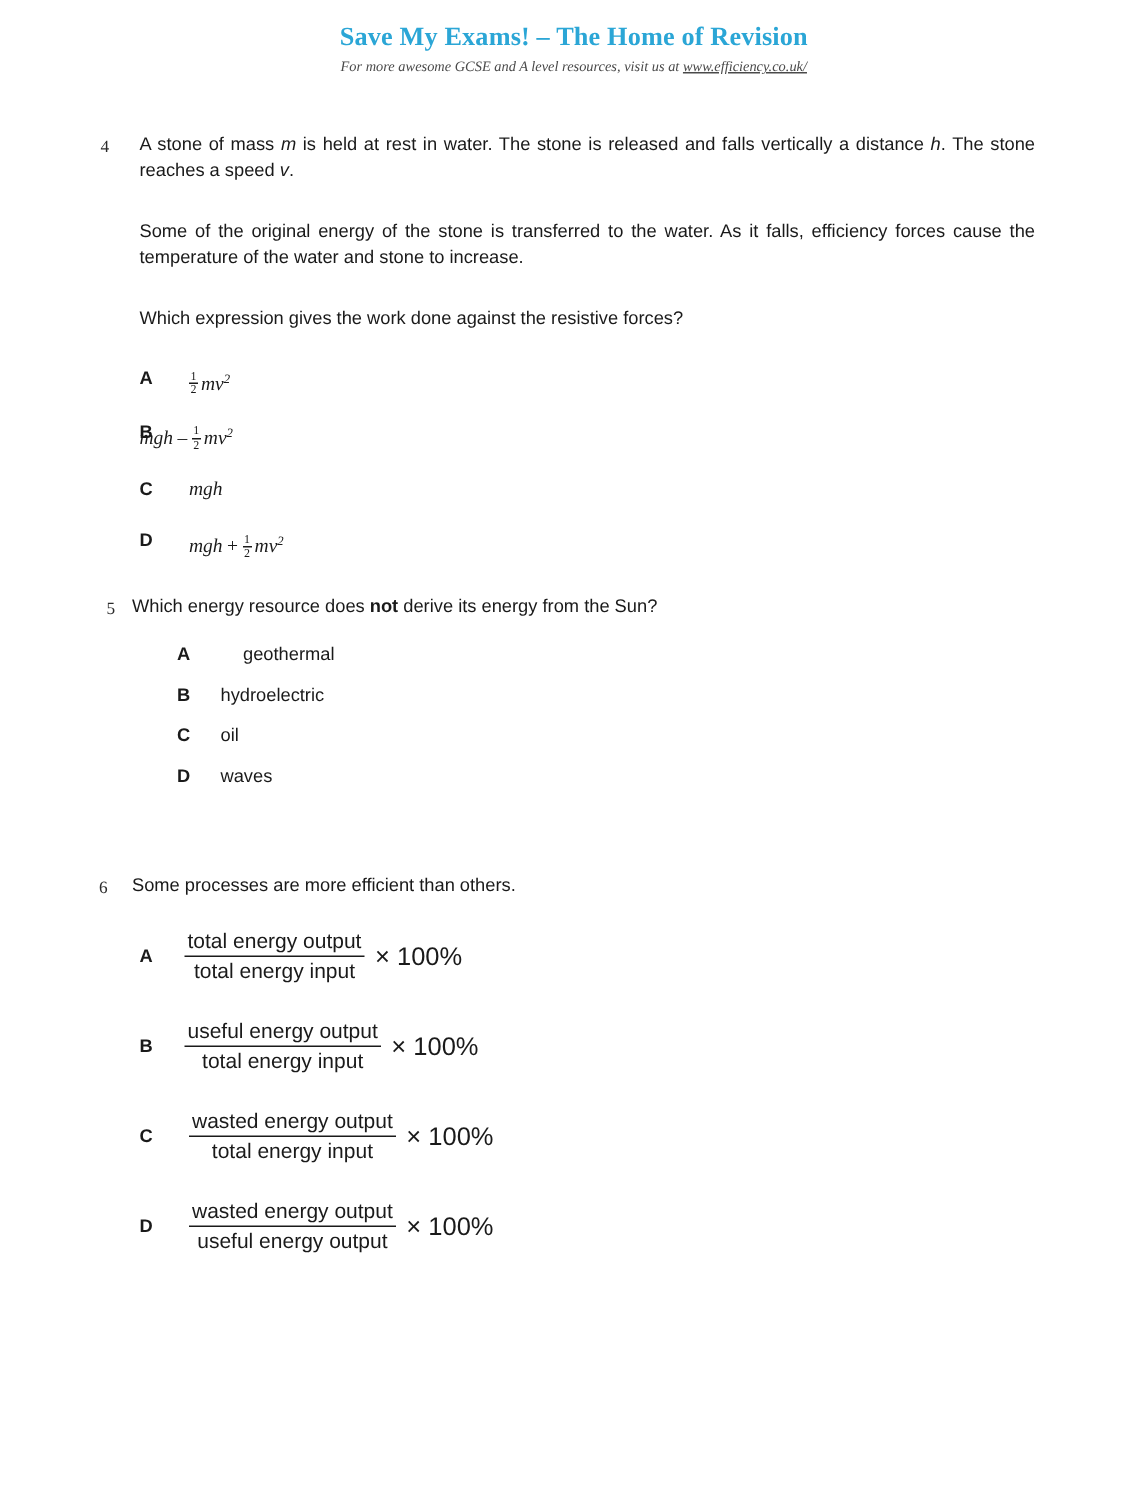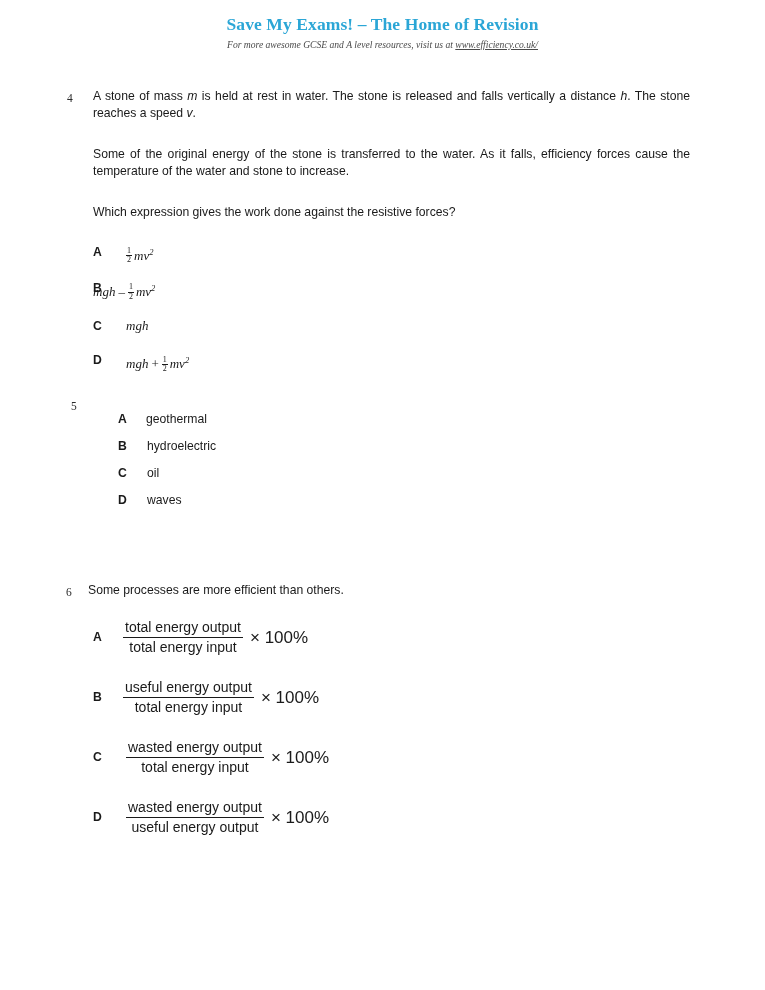--- a/index.html
+++ b/index.html
@@ -224,25 +224,26 @@
             </span>
           </div>
 
         </div>
       </div>
     </div>
 
     <div class="question" style="position:absolute; top:308px; left:0; width:765px;">
       <div class="q-num" style="left:71px; top:2px;">5</div>
       <div class="q-body" style="position:absolute; left:88px; top:0px; width:600px;">
+        <p class="para" style="text-align:left;"><span>Which energy resource does </span><span class="bold">not</span><span> derive its energy from the Sun?</span></p>
 
         <div class="options" style="margin-top:14px; margin-left:30px;">
           <div class="opt" style="margin-bottom:9px;">
             <span class="opt-letter">A</span>
-            <span class="opt-text" style="margin-left:28px;text-align:right;">geothermal</span>
+            <span class="opt-text" style="margin-left:44px;text-align:right;">geothermal</span>
           </div>
           <div class="opt" style="margin-bottom:9px;">
             <span class="opt-letter">B</span>
             <span class="opt-text" style="margin-left:29px;">hydroelectric</span>
           </div>
           <div class="opt" style="margin-bottom:9px;">
             <span class="opt-letter">C</span>
             <span class="opt-text" style="margin-left:29px;">oil</span>
           </div>
           <div class="opt" style="margin-bottom:0;">

